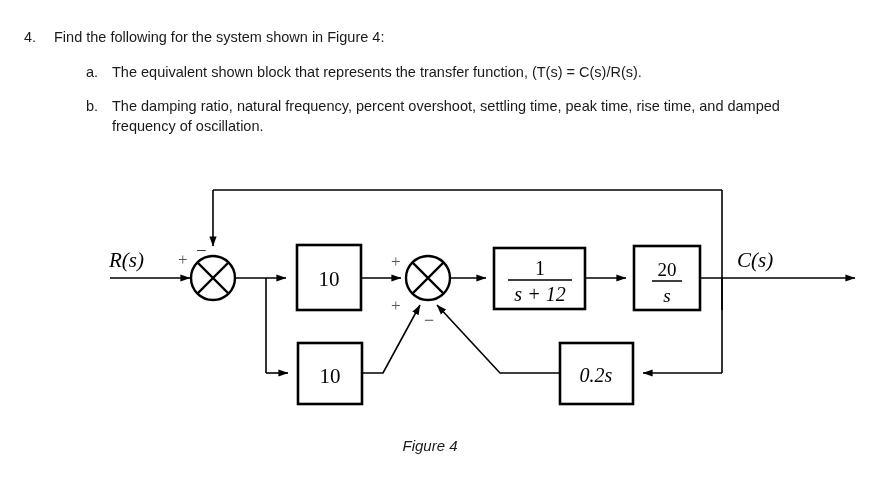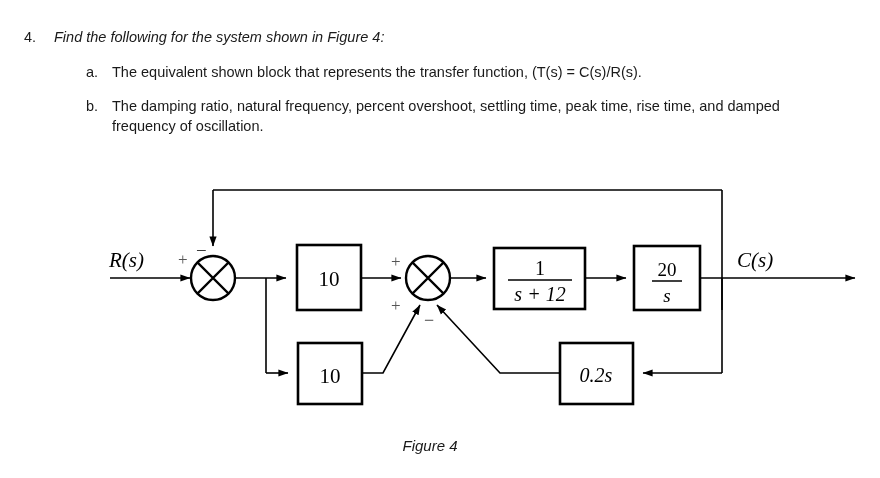--- a/index.html
+++ b/index.html
@@ -35,21 +35,21 @@
     align-items: flex-start;
     font-size: 14.5px;
     line-height: 1.35;
     color: #1a1a1a;
   }
   .q-num {
     width: 30px;
     flex: 0 0 30px;
     font-size: 14.5px;
   }
-  .q-text { flex: 1 1 auto; font-style: italic; }
+  .q-text { flex: 1 1 auto; }
 
   .sub-list {
     position: absolute;
     left: 86px;
     top: 62px;
     width: 760px;
   }
   .sub-item {
     display: flex;
     align-items: flex-start;

